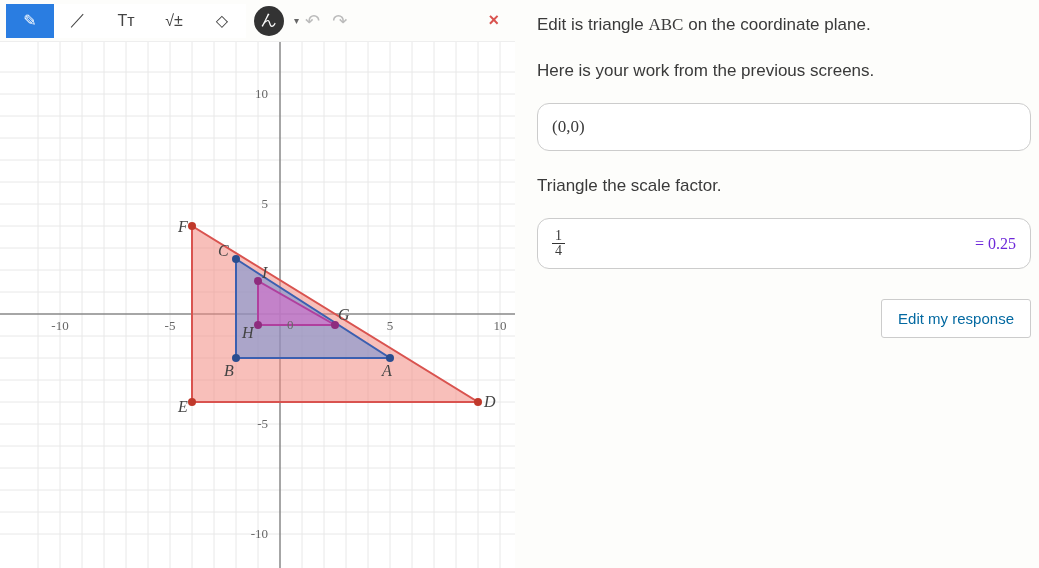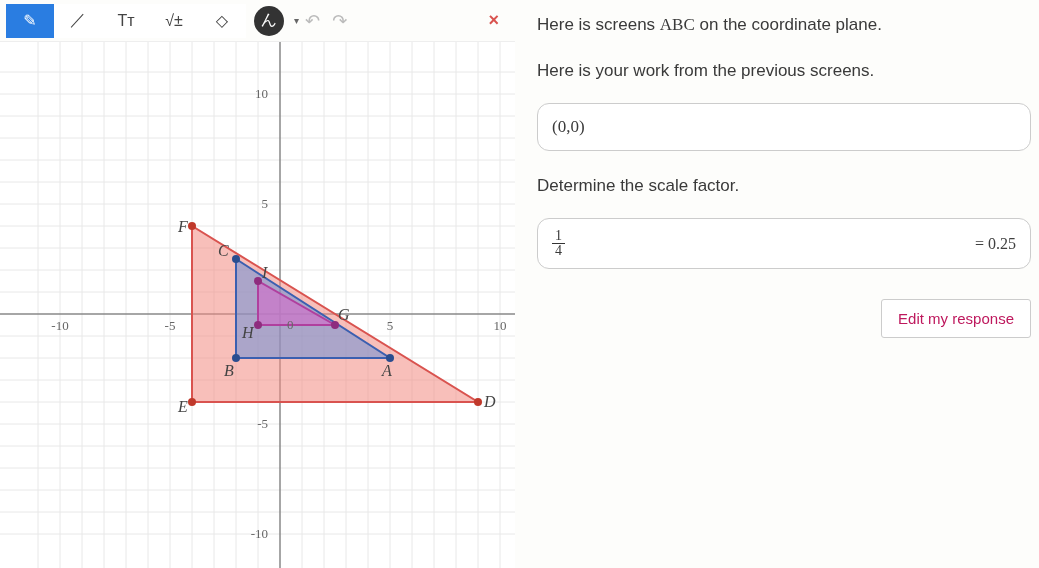--- a/index.html
+++ b/index.html
@@ -14,22 +14,22 @@
 .undo-redo{color:#bbb;font-size:18px;padding:0 6px;cursor:pointer}
 .close-x{color:#d9534f;font-size:18px;font-weight:bold;padding:0 10px;cursor:pointer;margin-left:auto}
 .graph-area{flex:1;position:relative;background:#fff}
 .right-panel{flex:1;padding:12px 8px 12px 22px;font-size:17px;line-height:1.5;color:#3a3a3a}
 .right-panel p{margin-bottom:20px}
 .math-it{font-family:'Times New Roman',serif}
 .answer-box{border:1px solid #ccc;border-radius:12px;padding:10px 14px;margin:10px 0 22px 0;background:#fff;font-family:'Times New Roman',serif;font-size:17px;display:flex;align-items:center;justify-content:space-between}
 .frac{display:inline-block;text-align:center;vertical-align:middle;line-height:1}
 .frac .num{display:block;border-bottom:1px solid #333;padding:0 3px;font-size:14px}
 .frac .den{display:block;padding:0 3px;font-size:14px}
-.eq-val{color:#404040;font-size:16px}
-.edit-btn{float:right;border:1px solid #ccc;background:#fff;padding:10px 16px;border-radius:3px;font-size:15px;color:#be185d;cursor:pointer;margin-top:8px}
+.eq-val{color:#6d28d9;font-size:16px}
+.edit-btn{float:right;border:1px solid #ccc;background:#fff;padding:10px 16px;border-radius:3px;font-size:15px;color:#0369a1;cursor:pointer;margin-top:8px}
 svg text{font-family:'Times New Roman',serif}
 .point-label{font-size:16px;font-style:italic;fill:#444}
 .tick-label{font-size:13px;fill:#666}
 </style>
 </head>
 <body>
 
 <div class="container">
   <div class="left-panel">
     <div class="toolbar">
@@ -150,27 +150,27 @@
           <text x="338" y="278">G</text>
           <text x="242" y="296">H</text>
           <text x="262" y="236">I</text>
         </g>
       </svg>
     </div>
   </div>
 
   <div class="right-panel">
     <p>
-      <span>Here is screens </span><span class="math-it">ABC</span><span> on the coordinate plane.</span>
+      <span>Edit is triangle </span><span class="math-it">ABC</span><span> on the coordinate plane.</span>
     </p>
     <p>Here is your work from the previous screens.</p>
     <div class="answer-box">
       <span>(0,0)</span>
     </div>
-    <p>Determine the scale factor.</p>
+    <p>Triangle the scale factor.</p>
     <div class="answer-box">
       <span class="frac">
         <span class="num">1</span>
         <span class="den">4</span>
       </span>
       <span class="eq-val">= 0.25</span>
     </div>
     <button class="edit-btn">Edit my response</button>
   </div>
 </div>

